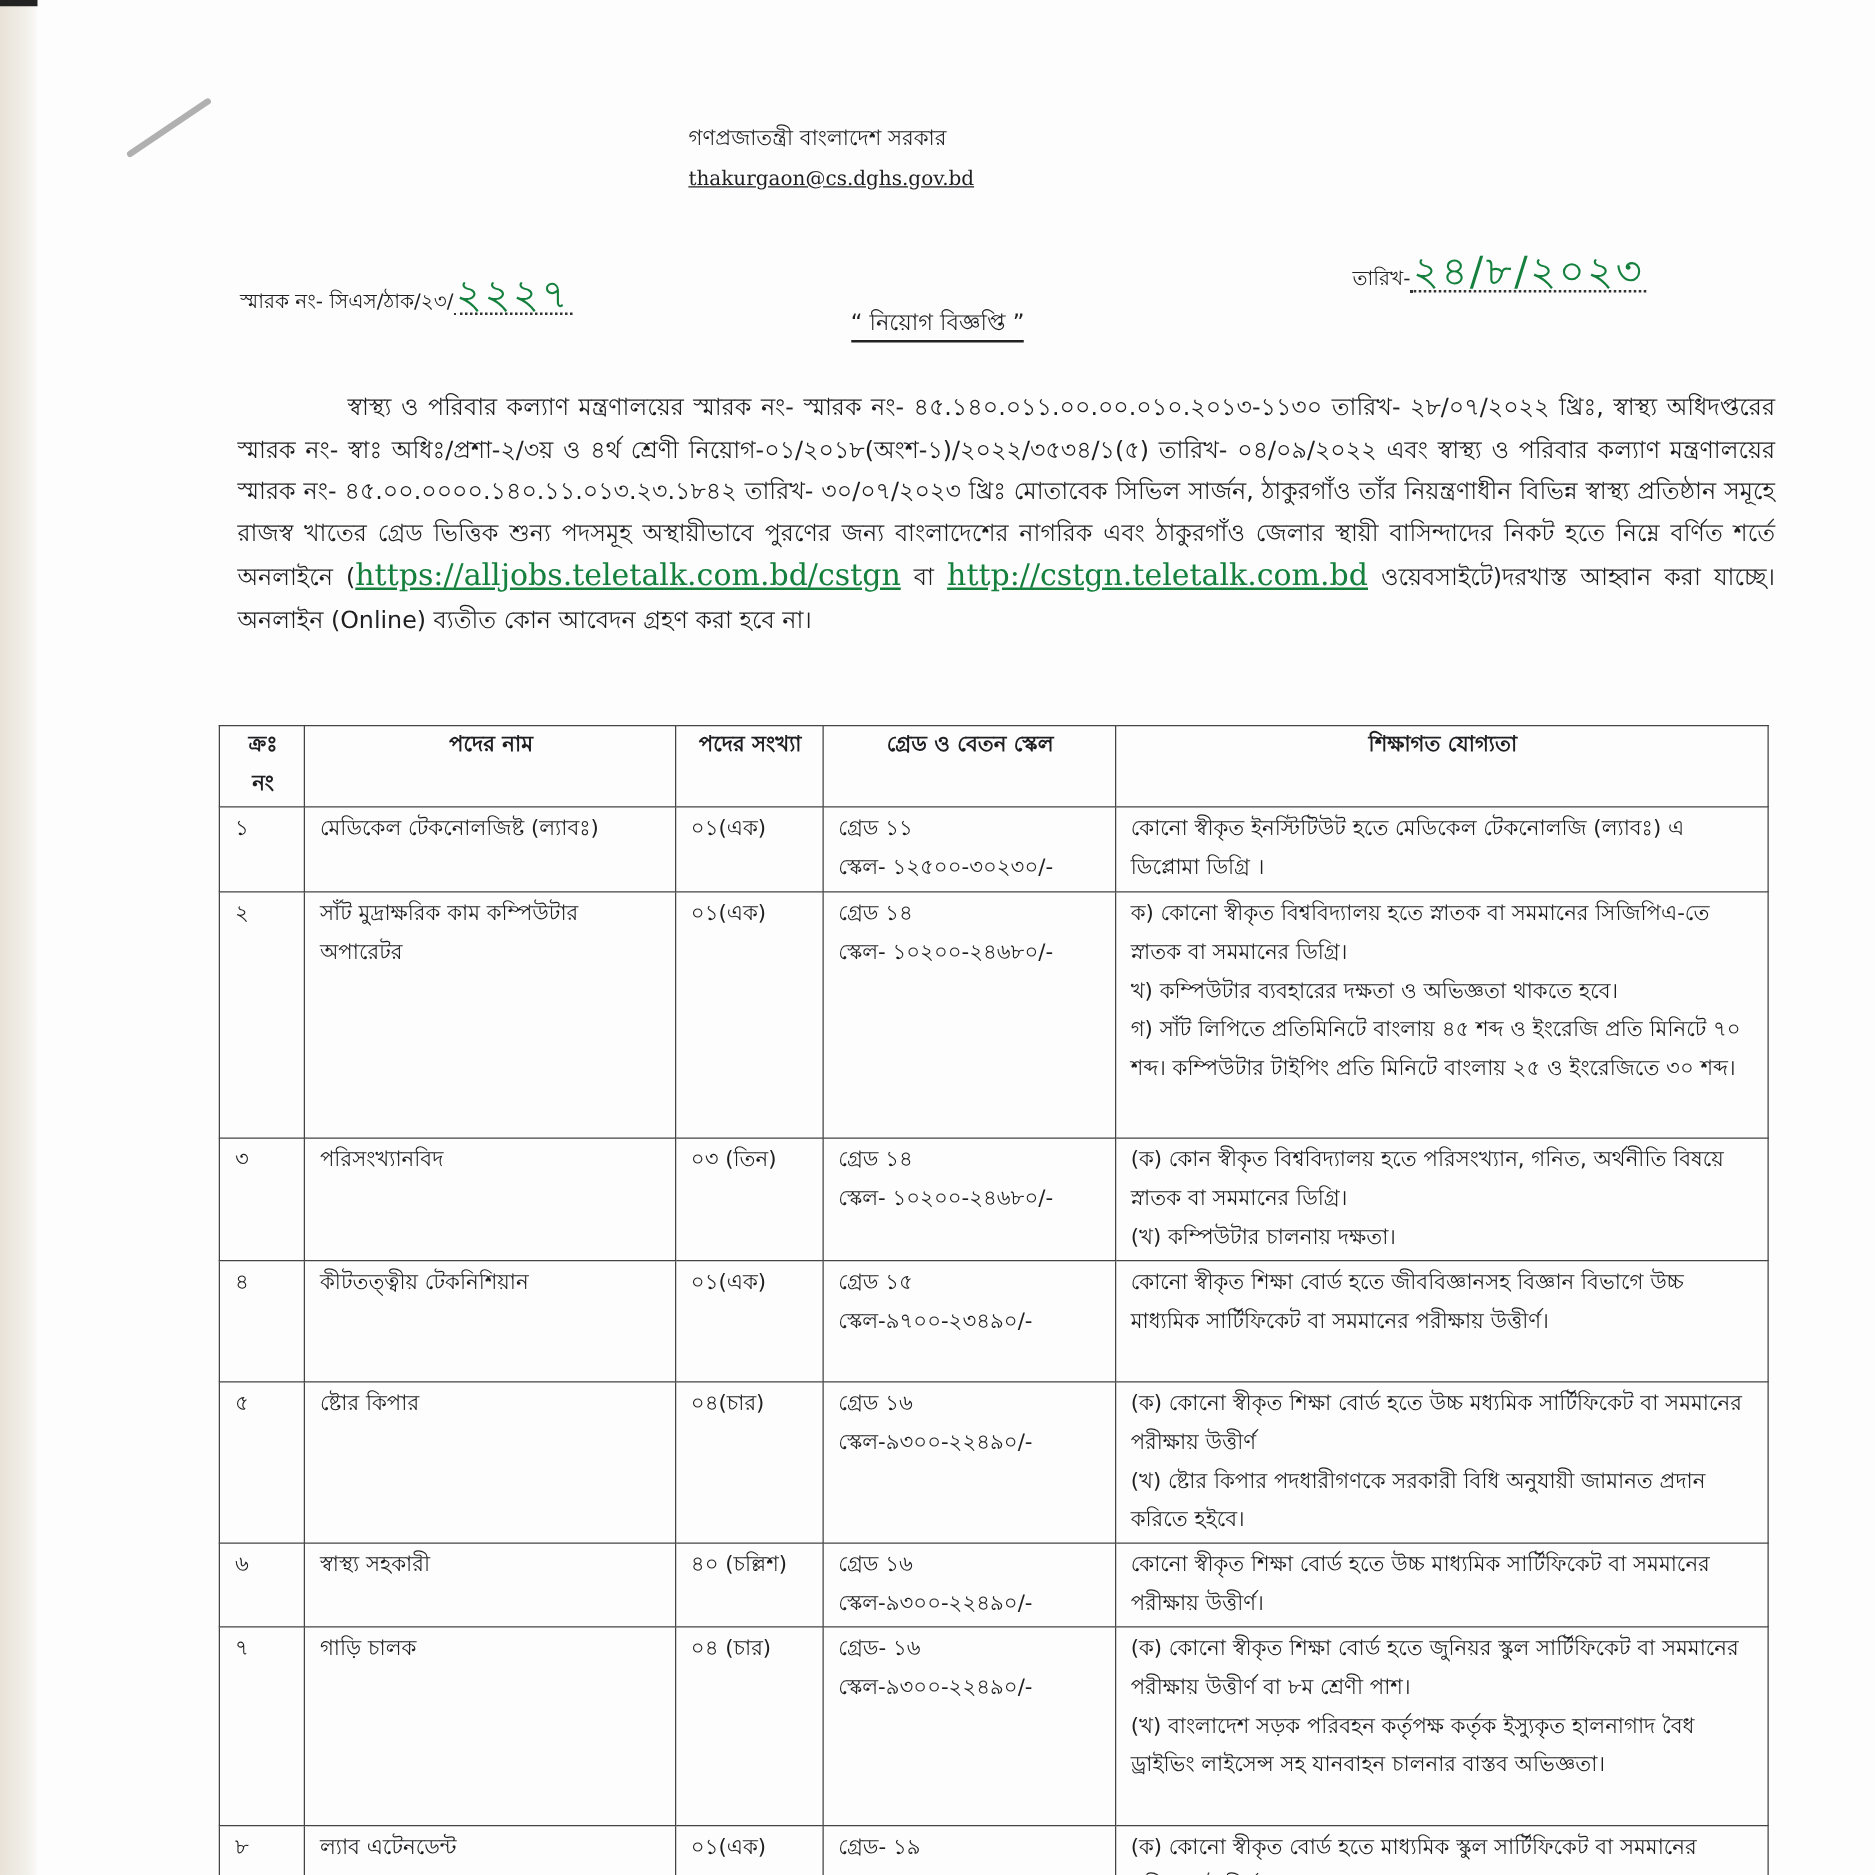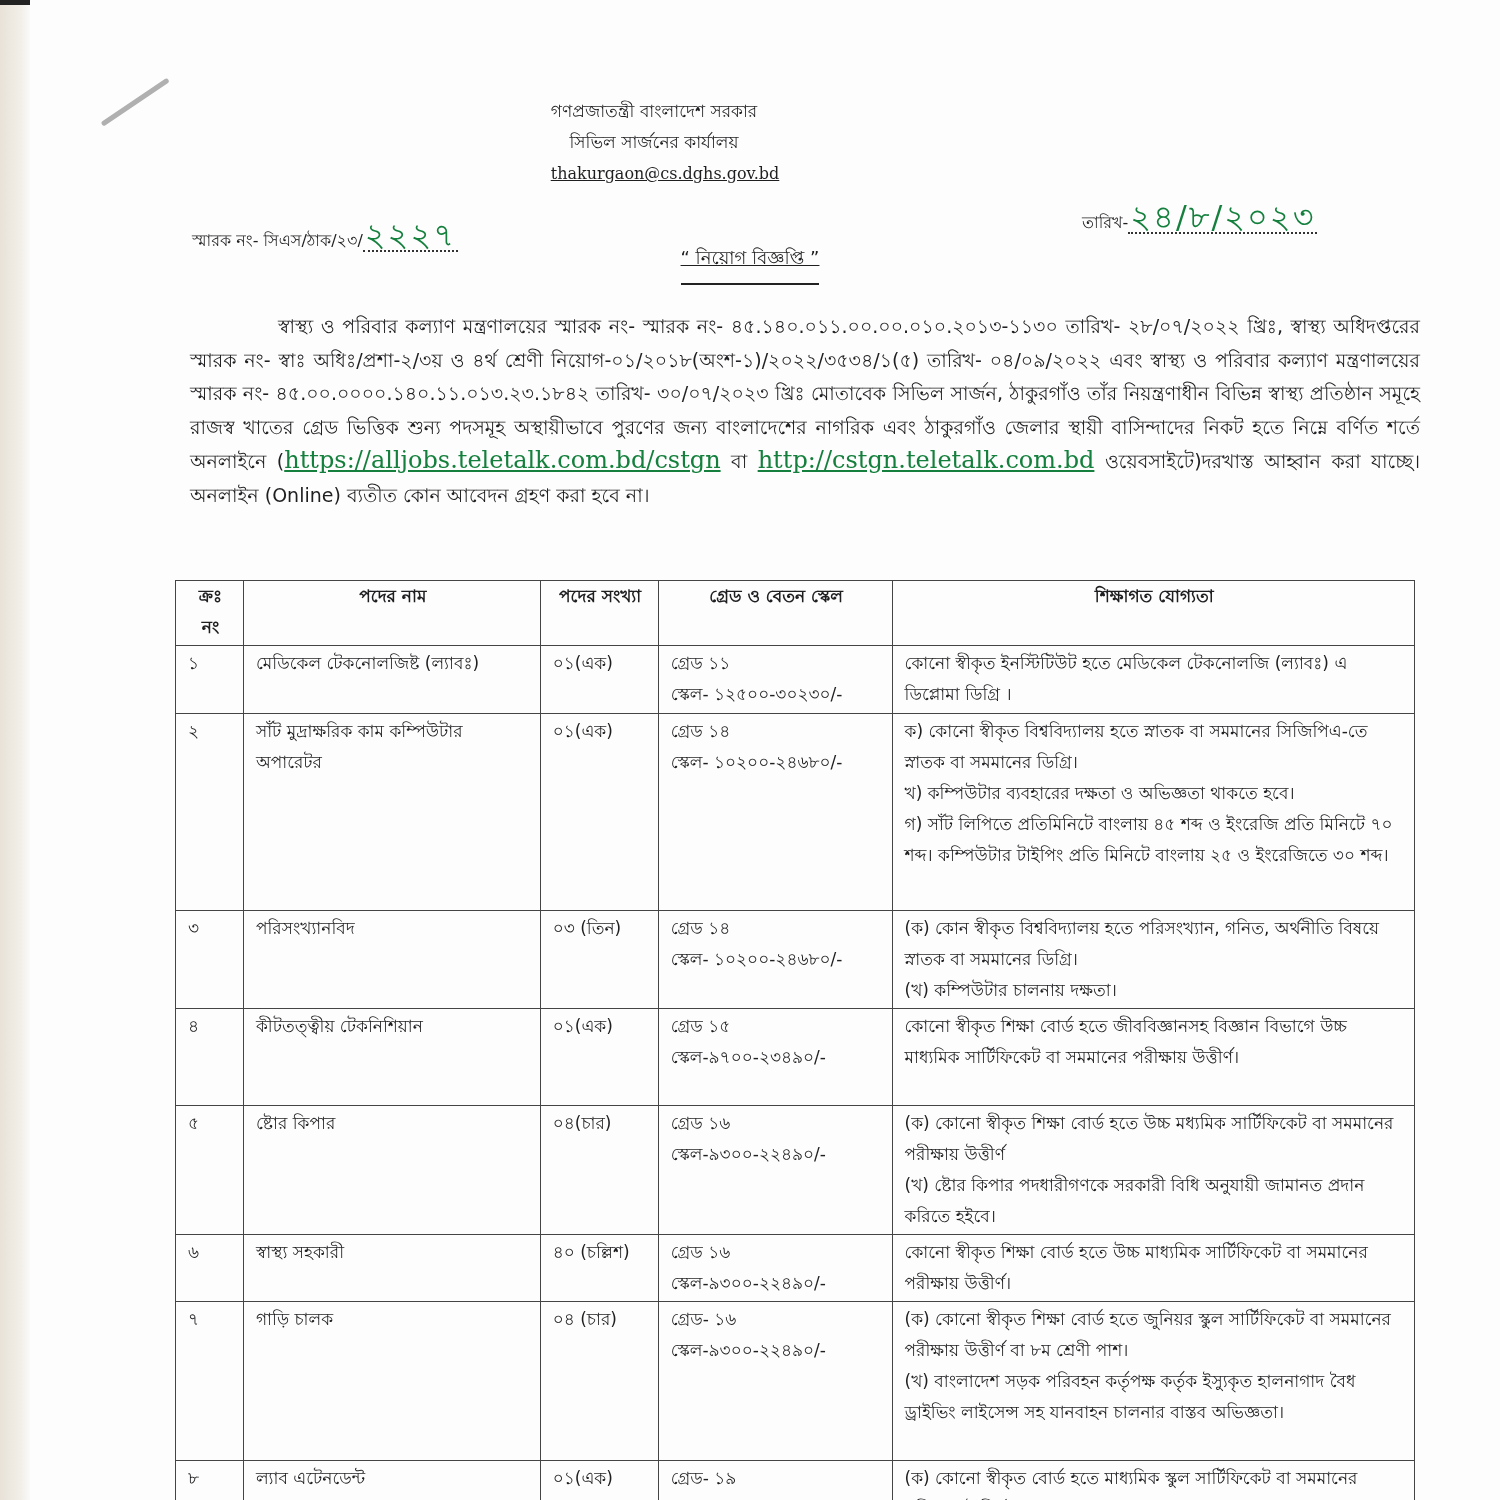--- a/index.html
+++ b/index.html
@@ -33,21 +33,21 @@
       font-family: "DejaVu Serif", serif; font-size: 32px;
       color: #15803d; letter-spacing: 2px;
     }
     .dots { border-bottom: 2px dotted #333; padding: 0 2px; }
     .date {
       position: absolute; left: 1082px; top: 192px; font-size: 16px;
     }
     .notice-title {
       position: absolute; left: 0; width: 1500px; top: 244px; text-align: center; font-size: 18px;
     }
-    .notice-title span { border-bottom: 2px solid #222; padding-bottom: 15px; text-decoration: underline; }
+    .notice-title span { border-bottom: 2px solid #222; padding-bottom: 3px; }
     .body-text {
       position: absolute; left: 190px; top: 310px; width: 1230px;
       font-size: 19px; line-height: 33.5px; text-align: justify; text-indent: 88px;
     }
     .body-text a { color: #15803d; text-decoration: underline; font-family: "DejaVu Serif", serif; font-size: 24px; }
     table {
       position: absolute; left: 175px; top: 580px; width: 1240px;
       border-collapse: collapse; font-size: 17px; line-height: 31px;
     }
     th, td { border: 1.5px solid #444; vertical-align: top; padding: 2px 10px 2px 12px; text-align: left; }
@@ -60,21 +60,20 @@
     tr.r4 { height: 97px; } tr.r5 { height: 127px; } tr.r6 { height: 65px; } tr.r7 { height: 159px; } tr.r8 { height: 70px; }
   </style>
 </head>
 <body>
 
 <div class="edge-strip"></div>
 <div class="pen-mark"></div>
 
 <div class="header">
   <div>গণপ্রজাতন্ত্রী বাংলাদেশ সরকার</div>
-  <div>সিভিল সার্জনের কার্যালয়</div>
   <div><span class="email">thakurgaon@cs.dghs.gov.bd</span></div>
 </div>
 
 <div class="memo">
   <span>স্মারক নং- সিএস/ঠাক/২৩/</span><span class="dots"><span class="hand">২২২৭</span></span>
 </div>
 
 <div class="date">
   <span>তারিখ-</span><span class="dots"><span class="hand">২৪/৮/২০২৩</span></span>
 </div>

